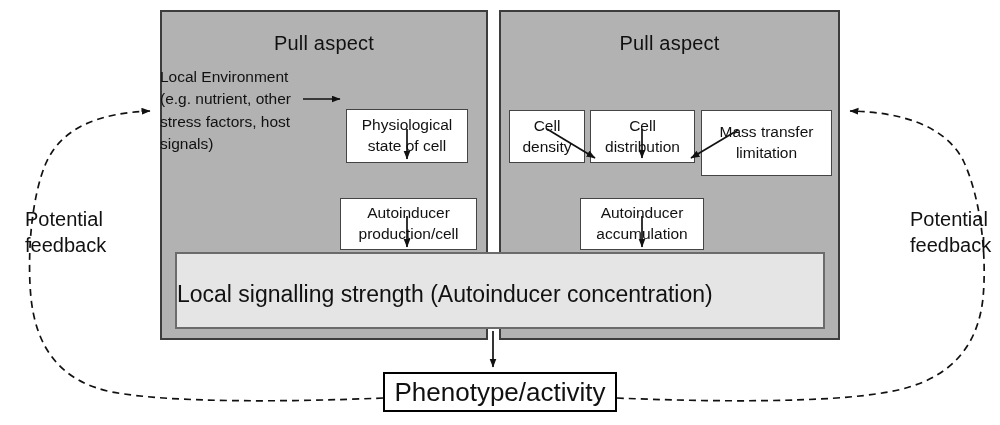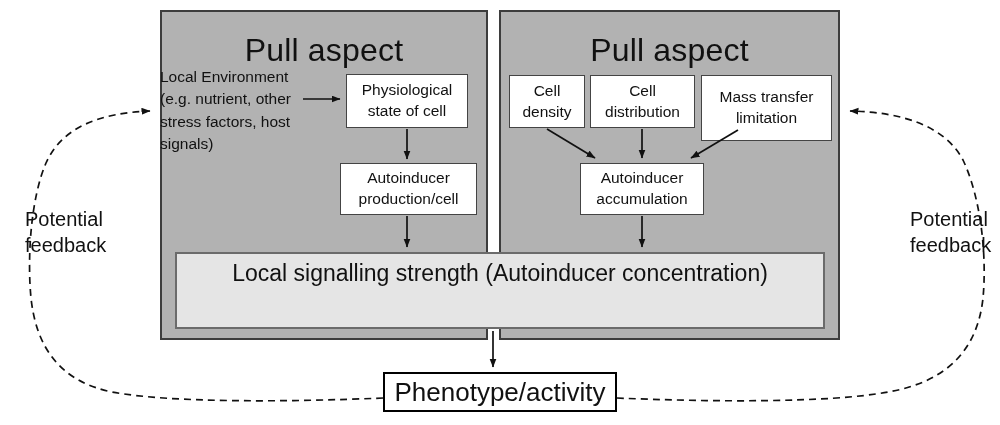--- a/index.html
+++ b/index.html
@@ -10,46 +10,46 @@
   .panel{
     position:absolute;top:10px;height:330px;
     background:var(--panel_fill,#b2b2b2);
     border:2px solid var(--panel_border,#3d3d3d);
     box-sizing:border-box;
   }
   .panel-pull{left:160px;width:328px;}
   .panel-push{left:499px;width:341px;}
   .panel-title{
     position:absolute;top:20px;left:0;width:100%;text-align:center;
-    font-size:32px;letter-spacing:0.2px;
+    font-size:20px;letter-spacing:0.2px;
   }
   .env-note{
     position:absolute;left:160px;top:66px;width:165px;
     font-size:15.5px;line-height:1.45;white-space:pre-line;
   }
   .wbox{
     position:absolute;display:flex;align-items:center;justify-content:center;
     background:var(--box_fill,#ffffff);
     border:1.5px solid var(--box_border,#444444);
     box-sizing:border-box;text-align:center;
-    font-size:15.5px;line-height:1.35;white-space:pre-line;
+    font-size:15.5px;line-height:1.35;white-space:pre-line;margin-top:35px;
   }
   .box-physio{left:346px;top:74px;width:122px;height:54px;}
   .box-production{left:340px;top:163px;width:137px;height:52px;}
   .box-density{left:509px;top:75px;width:76px;height:53px;}
   .box-distribution{left:590px;top:75px;width:105px;height:53px;}
   .box-masstransfer{left:701px;top:75px;width:131px;height:66px;}
   .box-accumulation{left:580px;top:163px;width:124px;height:52px;}
   .banner{
     position:absolute;left:175px;top:252px;width:650px;height:77px;
     background:var(--banner_fill,#e5e5e5);
     border:2px solid var(--banner_border,#666666);
-    box-sizing:border-box;display:flex;flex-direction:column;
+    box-sizing:border-box;display:flex;flex-direction:row;
     align-items:center;justify-content:space-between;
-    padding:6px 0 9px 0;
+    padding:17px 0 9px 0;
   }
   .banner-title{font-size:23px;}
   .banner-subtitle{font-size:15.5px;}
   .phenotype{
     position:absolute;left:383px;top:372px;width:234px;height:40px;
     background:#ffffff;border:2.5px solid #000;box-sizing:border-box;
     display:flex;align-items:center;justify-content:center;font-size:26px;
   }
   .feedback-label{
     position:absolute;top:206px;font-size:20px;line-height:1.32;white-space:pre-line;

